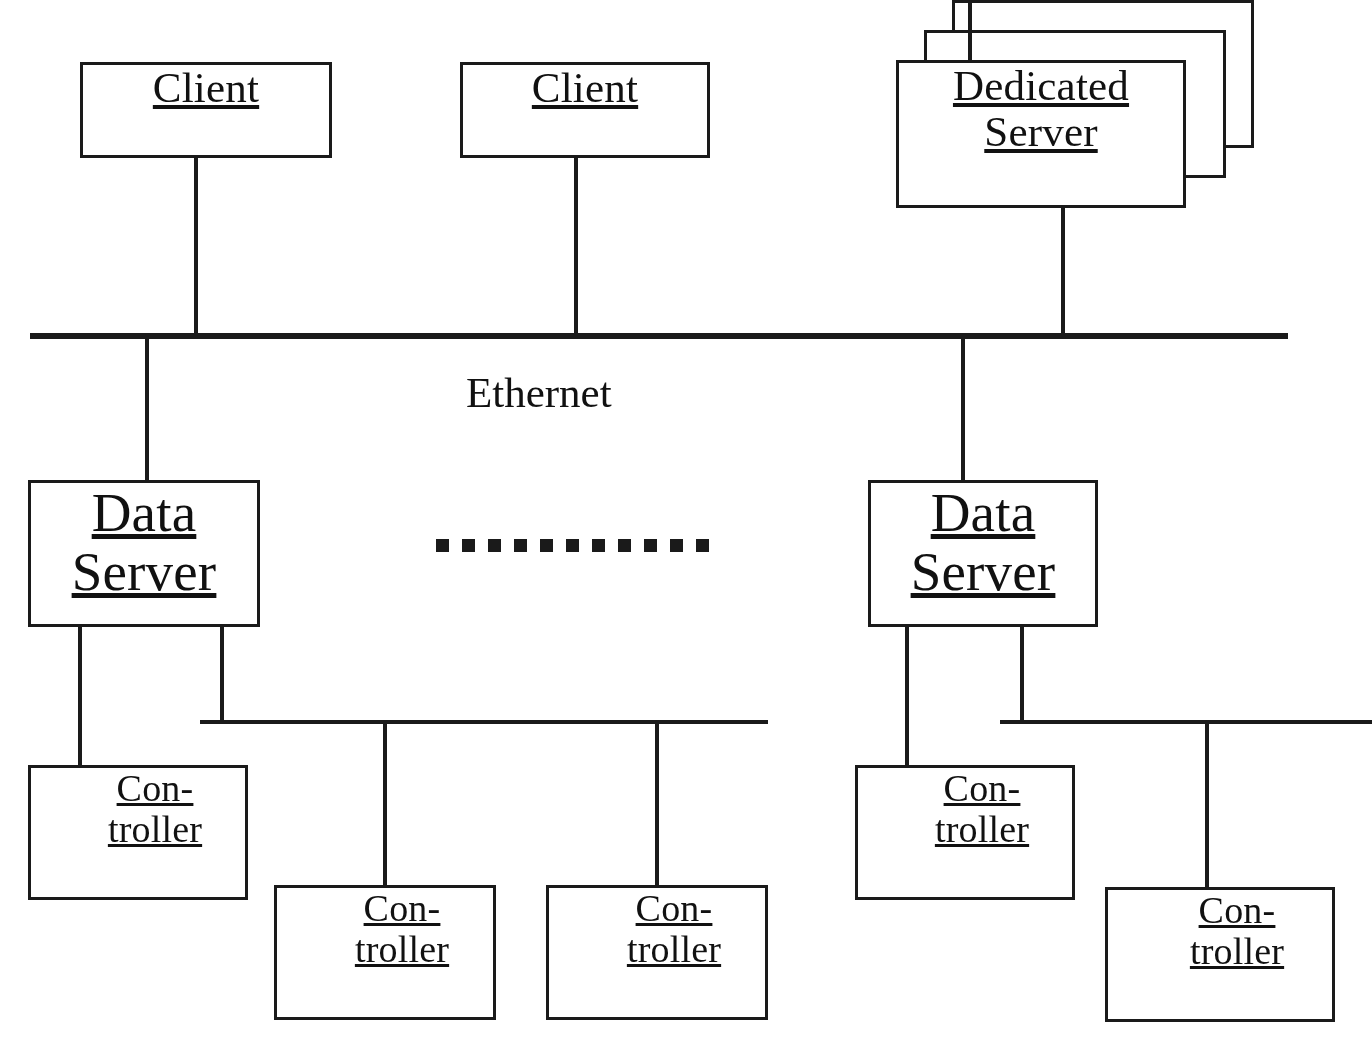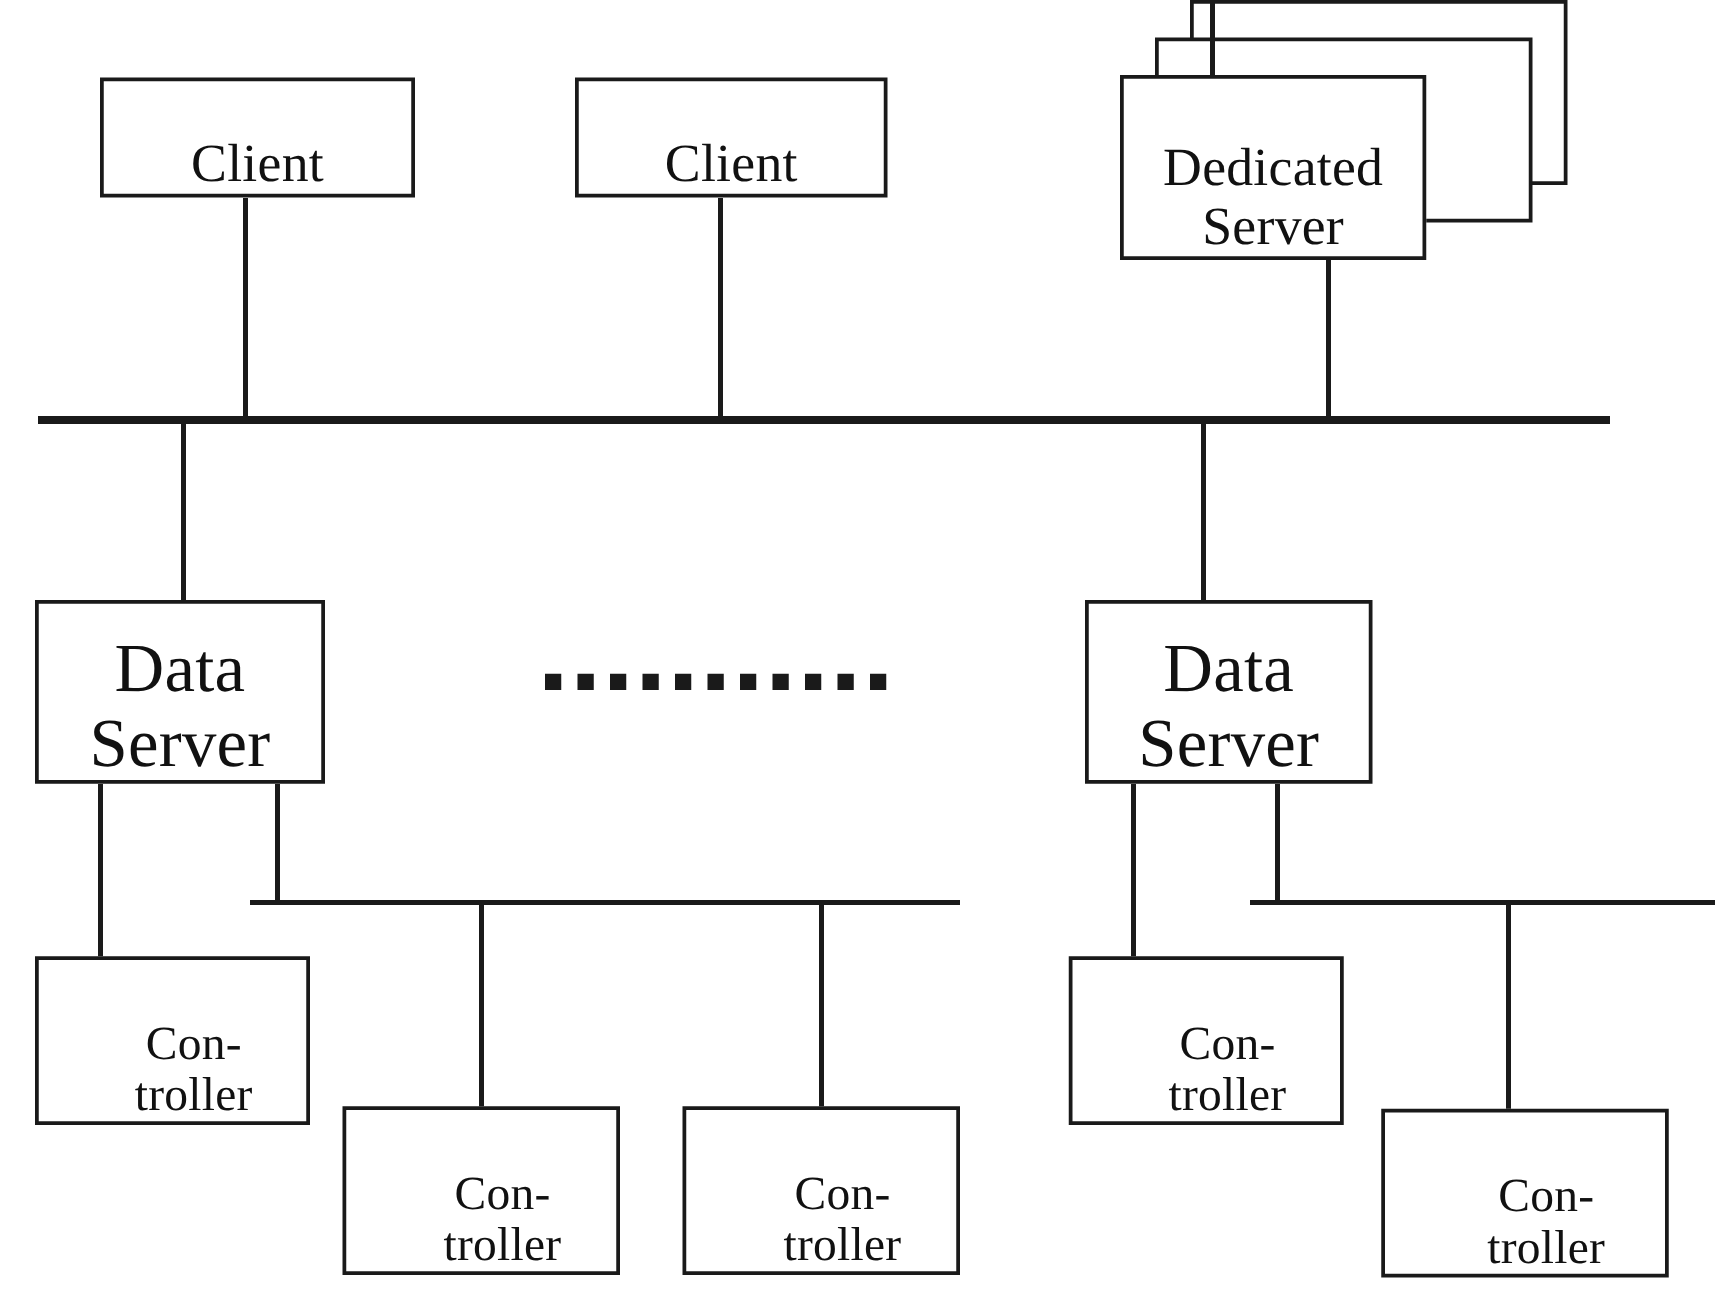--- a/index.html
+++ b/index.html
@@ -24,26 +24,27 @@
     left: 0;
     width: 1372px;
     height: 1039px;
   }
   .node-box {
     position: absolute;
     box-sizing: border-box;
     background: #ffffff;
     border: 3px solid #1a1a1a;
     display: flex;
-    align-items: flex-end;
+    align-items: flex-start;
     justify-content: center;
     text-align: center;
     color: #111111;
     line-height: 1.08;
     letter-spacing: 0.2px;
+    text-decoration: underline;
   }
   .node-label {
     display: block;
     width: 100%;
     white-space: pre-line;
   }
   .bus-label {
     position: absolute;
     color: #111111;
     white-space: nowrap;
@@ -97,21 +98,21 @@
       </g>
   </svg>
 
   <div id="nodes-layer">
       <div class="node-box size-lg" style="left: 80px; top: 62px; width: 252px; height: 96px;">
         <span class="node-label">Client</span>
       </div>
       <div class="node-box size-lg" style="left: 460px; top: 62px; width: 250px; height: 96px;">
         <span class="node-label">Client</span>
       </div>
-      <div class="node-box size-lg" style="left: 896px; top: 60px; width: 245px; height: 148px;">
+      <div class="node-box size-lg" style="left: 896px; top: 60px; width: 290px; height: 148px;">
         <span class="node-label">Dedicated
 Server</span>
       </div>
       <div class="node-box size-md" style="left: 28px; top: 480px; width: 232px; height: 147px;">
         <span class="node-label">Data
 Server</span>
       </div>
       <div class="node-box size-md" style="left: 868px; top: 480px; width: 230px; height: 147px;">
         <span class="node-label">Data
 Server</span>
@@ -131,14 +132,15 @@
       <div class="node-box size-sm" style="left: 855px; top: 765px; width: 220px; height: 135px;">
         <span class="node-label">Con-
 troller</span>
       </div>
       <div class="node-box size-sm" style="left: 1105px; top: 887px; width: 230px; height: 135px;">
         <span class="node-label">Con-
 troller</span>
       </div>
     </div>
 
+  <div class="bus-label size-lg" id="ethernet-label" style="left: 466px; top: 368px;">Ethernet</div>
 
 </div>
 
 </body></html>

